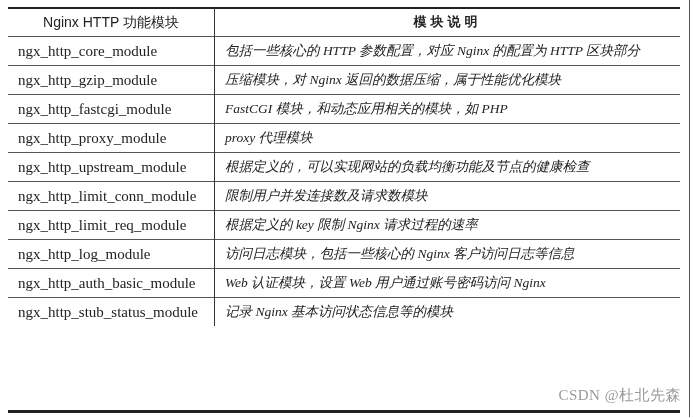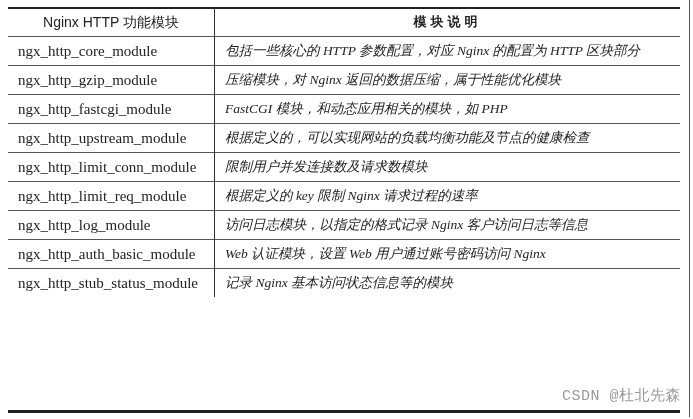--- a/index.html
+++ b/index.html
@@ -10,21 +10,21 @@
   .bottom-rule { position:absolute; left:8px; top:410px; width:672px; height:3px; background:#222; }
   th, td { height:28px; padding:0; font-size:14px; line-height:28px; vertical-align:middle; white-space:nowrap; }
   thead th { height:27px; font-weight:normal; font-size:14px; }
   th.c1 { font-family:"Liberation Sans","DejaVu Sans",sans-serif; text-align:center;margin-top:36px; }
   th.c2 { font-family:"DejaVu Sans",sans-serif; font-weight:bold; text-align:center; letter-spacing:4px; font-size:13px; }
   td.c1 { width:196px; padding-left:10px; font-size:15px; }
   td.c2 { padding-left:10px; font-size:13.5px;font-style:italic; }
   th.c1, td.c1 { border-right:1.5px solid #333; }
   tr { border-bottom:1.5px solid #555; }
   tbody tr:last-child { border-bottom:none; }
-  .watermark { position:absolute; right:12px; top:386px; font-family:Liberation Mono, monospace; font-size:15px; color:#9a9a9a; letter-spacing:0.5px;margin-left:38px; }
+  .watermark { position:absolute; right:12px; top:386px; font-family:Liberation Serif, serif; font-size:15px; color:#9a9a9a; letter-spacing:0.5px;margin-left:38px; }
 </style>
 </head>
 <body>
 
 <div class="frame"></div>
 <div class="top-rule"></div>
 
 <table>
   <thead>
     <tr>
@@ -39,34 +39,38 @@
       </tr>
     <tr>
         <td class="c1">ngx_http_gzip_module</td>
         <td class="c2">压缩模块，对 Nginx 返回的数据压缩，属于性能优化模块</td>
       </tr>
     <tr>
         <td class="c1">ngx_http_fastcgi_module</td>
         <td class="c2">FastCGI 模块，和动态应用相关的模块，如 PHP</td>
       </tr>
     <tr>
+        <td class="c1">ngx_http_proxy_module</td>
+        <td class="c2">proxy 代理模块</td>
+      </tr>
+    <tr>
         <td class="c1">ngx_http_upstream_module</td>
         <td class="c2">根据定义的，可以实现网站的负载均衡功能及节点的健康检查</td>
       </tr>
     <tr>
         <td class="c1">ngx_http_limit_conn_module</td>
         <td class="c2">限制用户并发连接数及请求数模块</td>
       </tr>
     <tr>
         <td class="c1">ngx_http_limit_req_module</td>
         <td class="c2">根据定义的 key 限制 Nginx 请求过程的速率</td>
       </tr>
     <tr>
         <td class="c1">ngx_http_log_module</td>
-        <td class="c2">访问日志模块，以指定的格式记录 Nginx 客户访问日志等信息</td>
+        <td class="c2">访问日志模块，包括一些核心的 Nginx 客户访问日志等信息</td>
       </tr>
     <tr>
         <td class="c1">ngx_http_auth_basic_module</td>
         <td class="c2">Web 认证模块，设置 Web 用户通过账号密码访问 Nginx</td>
       </tr>
     <tr>
         <td class="c1">ngx_http_stub_status_module</td>
         <td class="c2">记录 Nginx 基本访问状态信息等的模块</td>
       </tr>
   </tbody>

